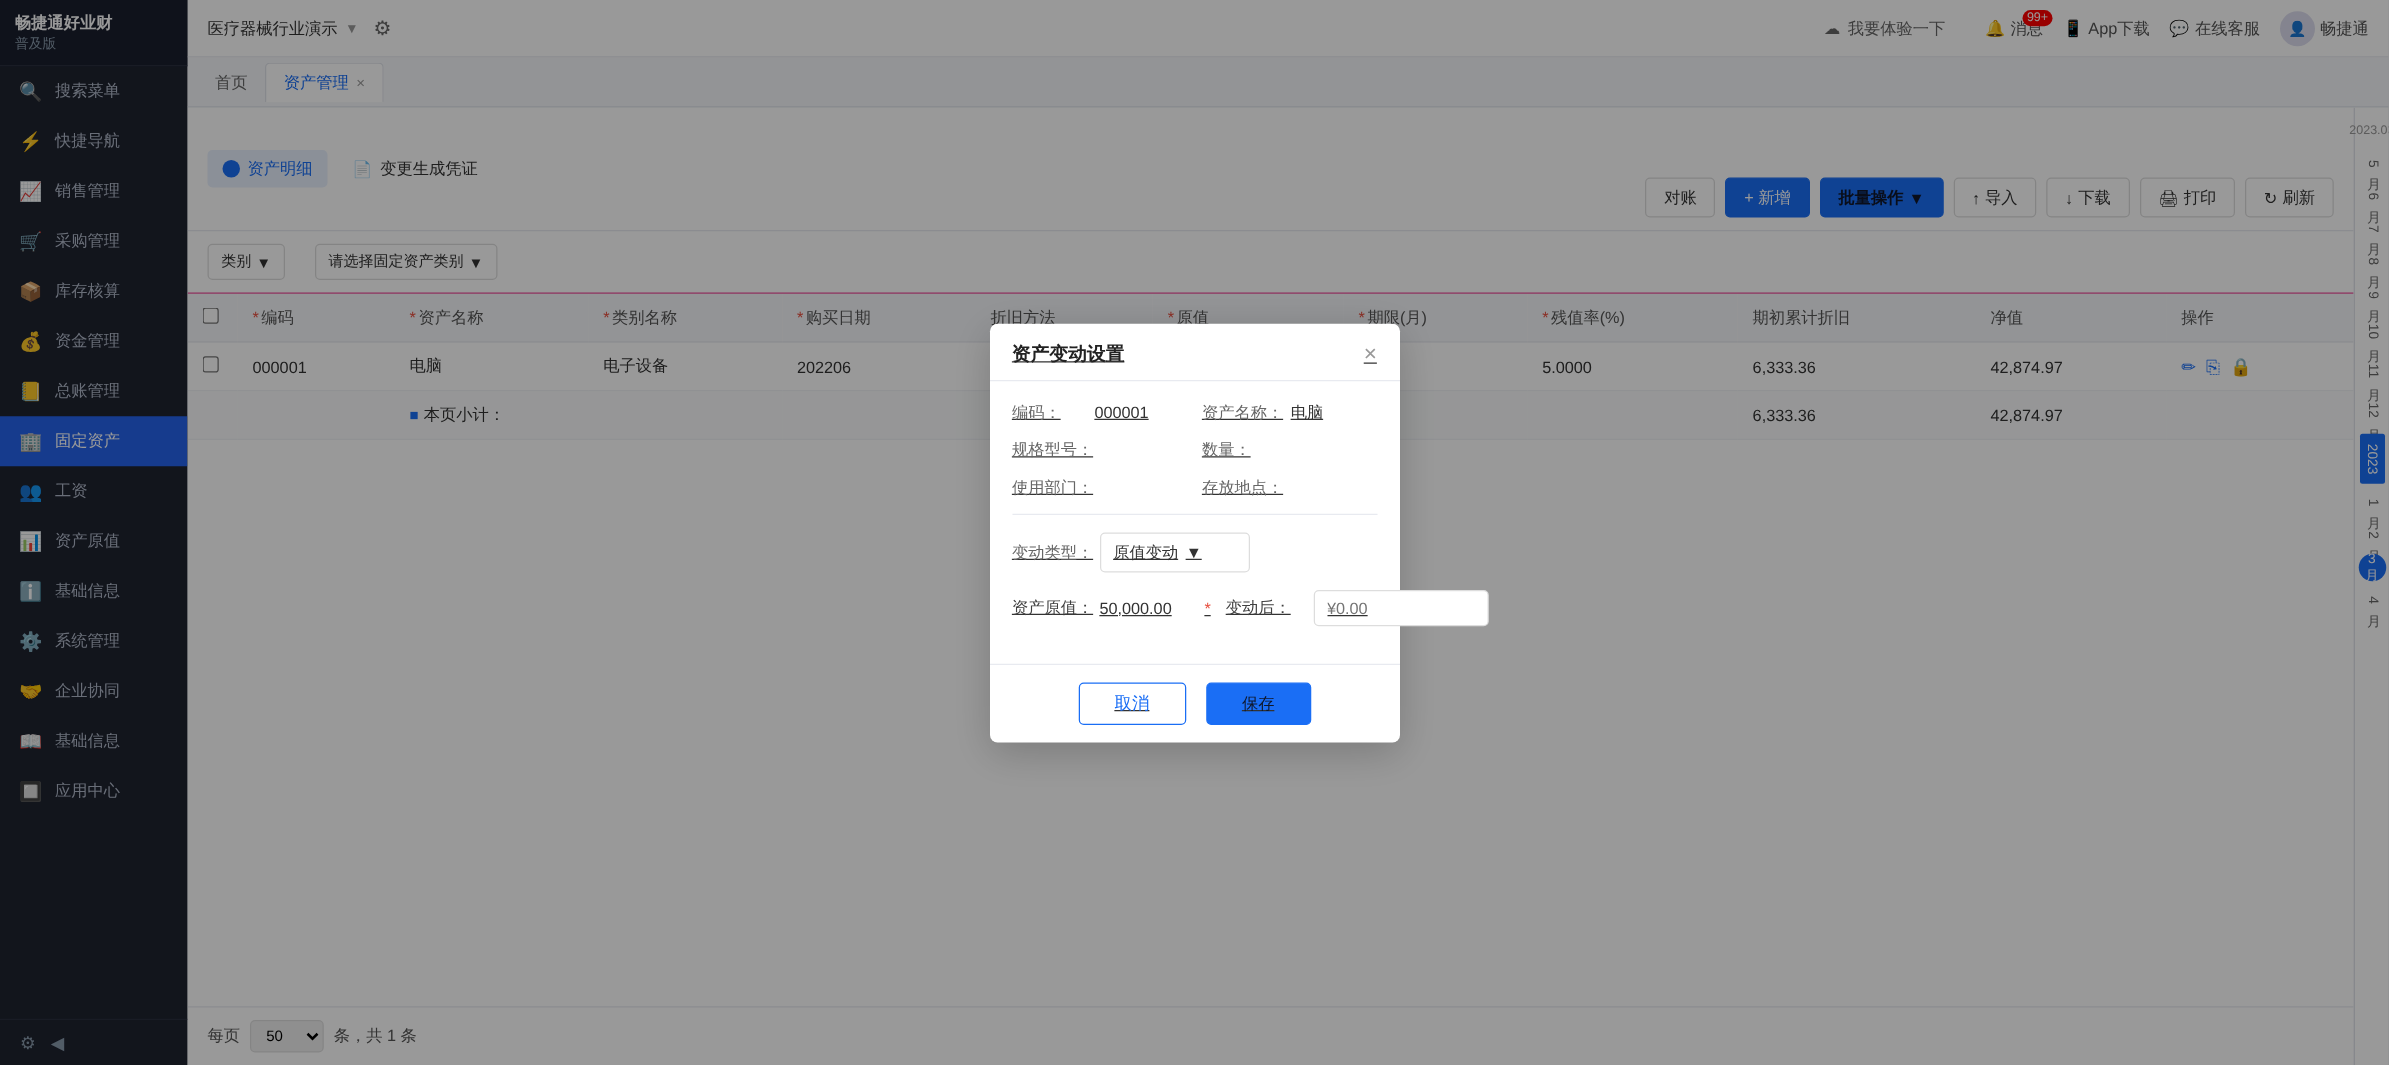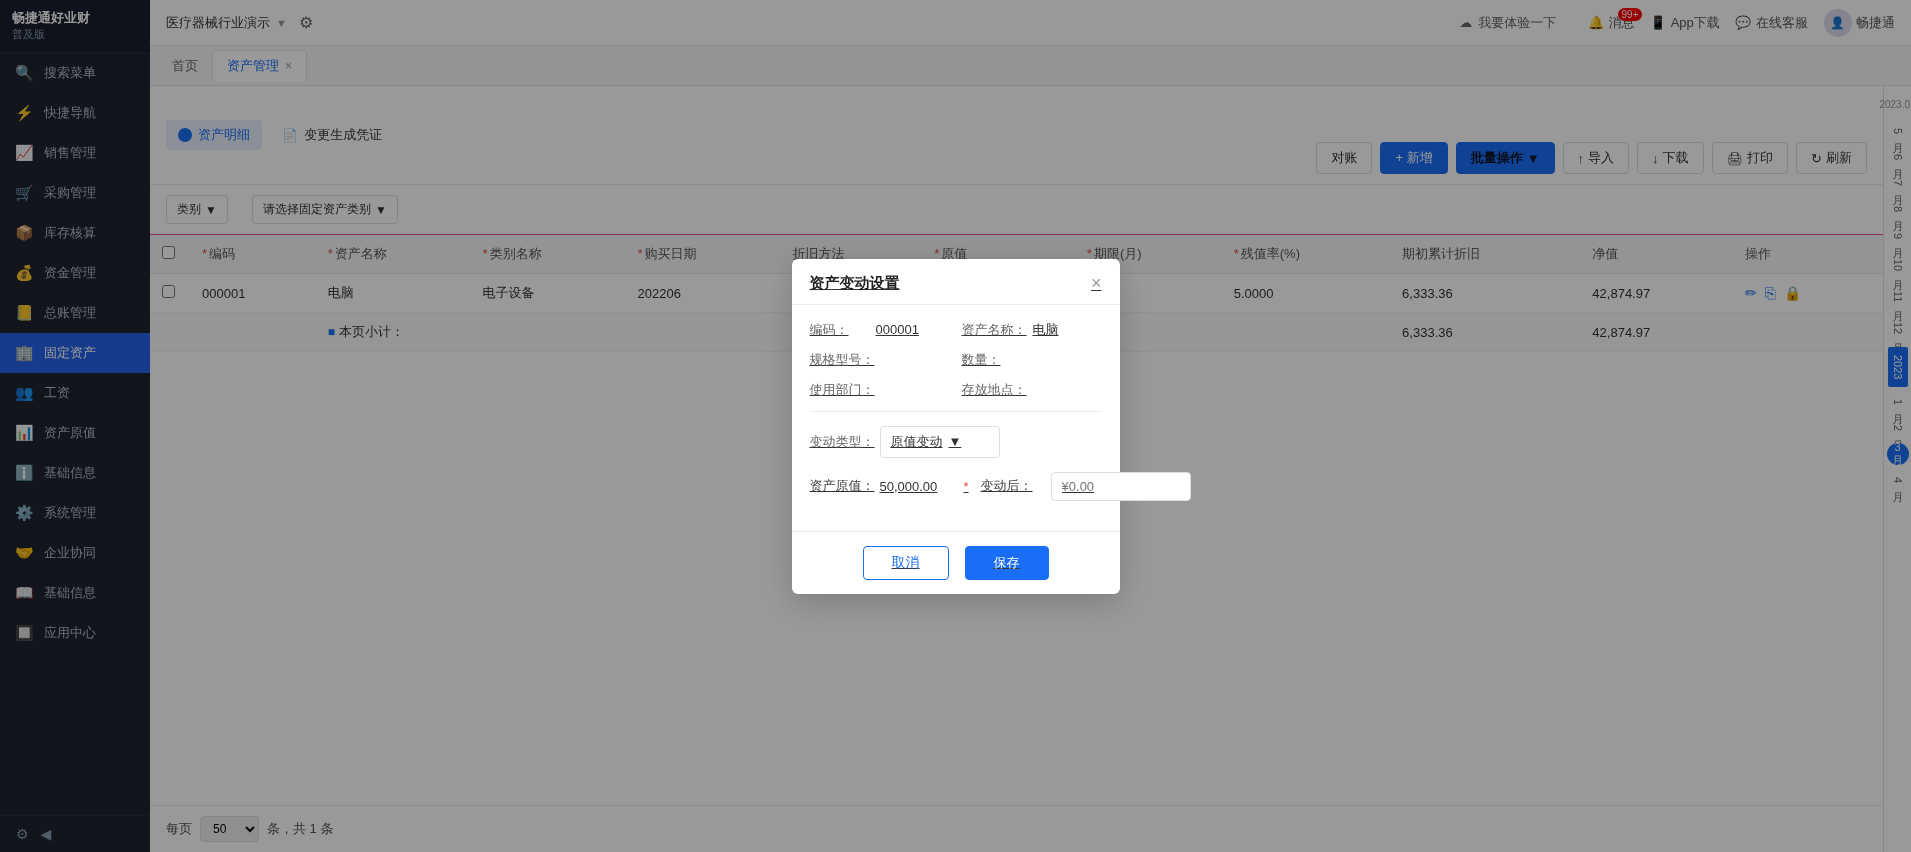--- a/index.html
+++ b/index.html
@@ -96,21 +96,21 @@
     .dialog-select-row { display: flex; align-items: center; margin-bottom: 14px; }
     .dialog-select-label { color: #666; font-size: 13px; min-width: 70px; }
     .dialog-select { border: 1px solid #ddd; border-radius: 4px; padding: 6px 10px; font-size: 13px; display: flex; align-items: center; gap: 6px; cursor: pointer; background: #fff; min-width: 120px; }
     .dialog-input-row { display: flex; align-items: center; margin-bottom: 14px; }
     .dialog-input-label { color: #404040; font-size: 13px; min-width: 70px; }
     .dialog-input-value { color: #333; font-size: 13px; min-width: 80px; }
     .required-dot { color: #e74c3c; margin-left: 4px; font-size: 13px; }
     .dialog-input { border: 1px solid #ddd; border-radius: 4px; padding: 6px 10px; font-size: 13px; width: 140px; color: #bbb; }
     .dialog-footer { display: flex; align-items: center; justify-content: center; gap: 16px; padding: 14px 18px; border-top: 1px solid #e8eaf0; }
     .btn-cancel { padding: 7px 28px; border-radius: 4px; cursor: pointer; font-size: 14px; border: 1px solid #1a6ef5; background: #fff; color: #1a6ef5; }
-    .btn-save { padding: 7px 28px; border-radius: 4px; cursor: pointer; font-size: 13px; border: 1px solid #1a6ef5; background: #1a6ef5; color: #ffffff; }
+    .btn-save { padding: 7px 28px; border-radius: 4px; cursor: pointer; font-size: 13px; border: 1px solid #1a6ef5; background: #1a6ef5; color: #0f172a; }
 
     select { border: 1px solid #ddd; border-radius: 4px; padding: 4px 8px; font-size: 12px; }
   </style>
 </head>
 <body>
 
 <div class="sidebar">
   <div class="sidebar-logo">
     <div>
       <div class="sidebar-logo-text">畅捷通好业财</div>

